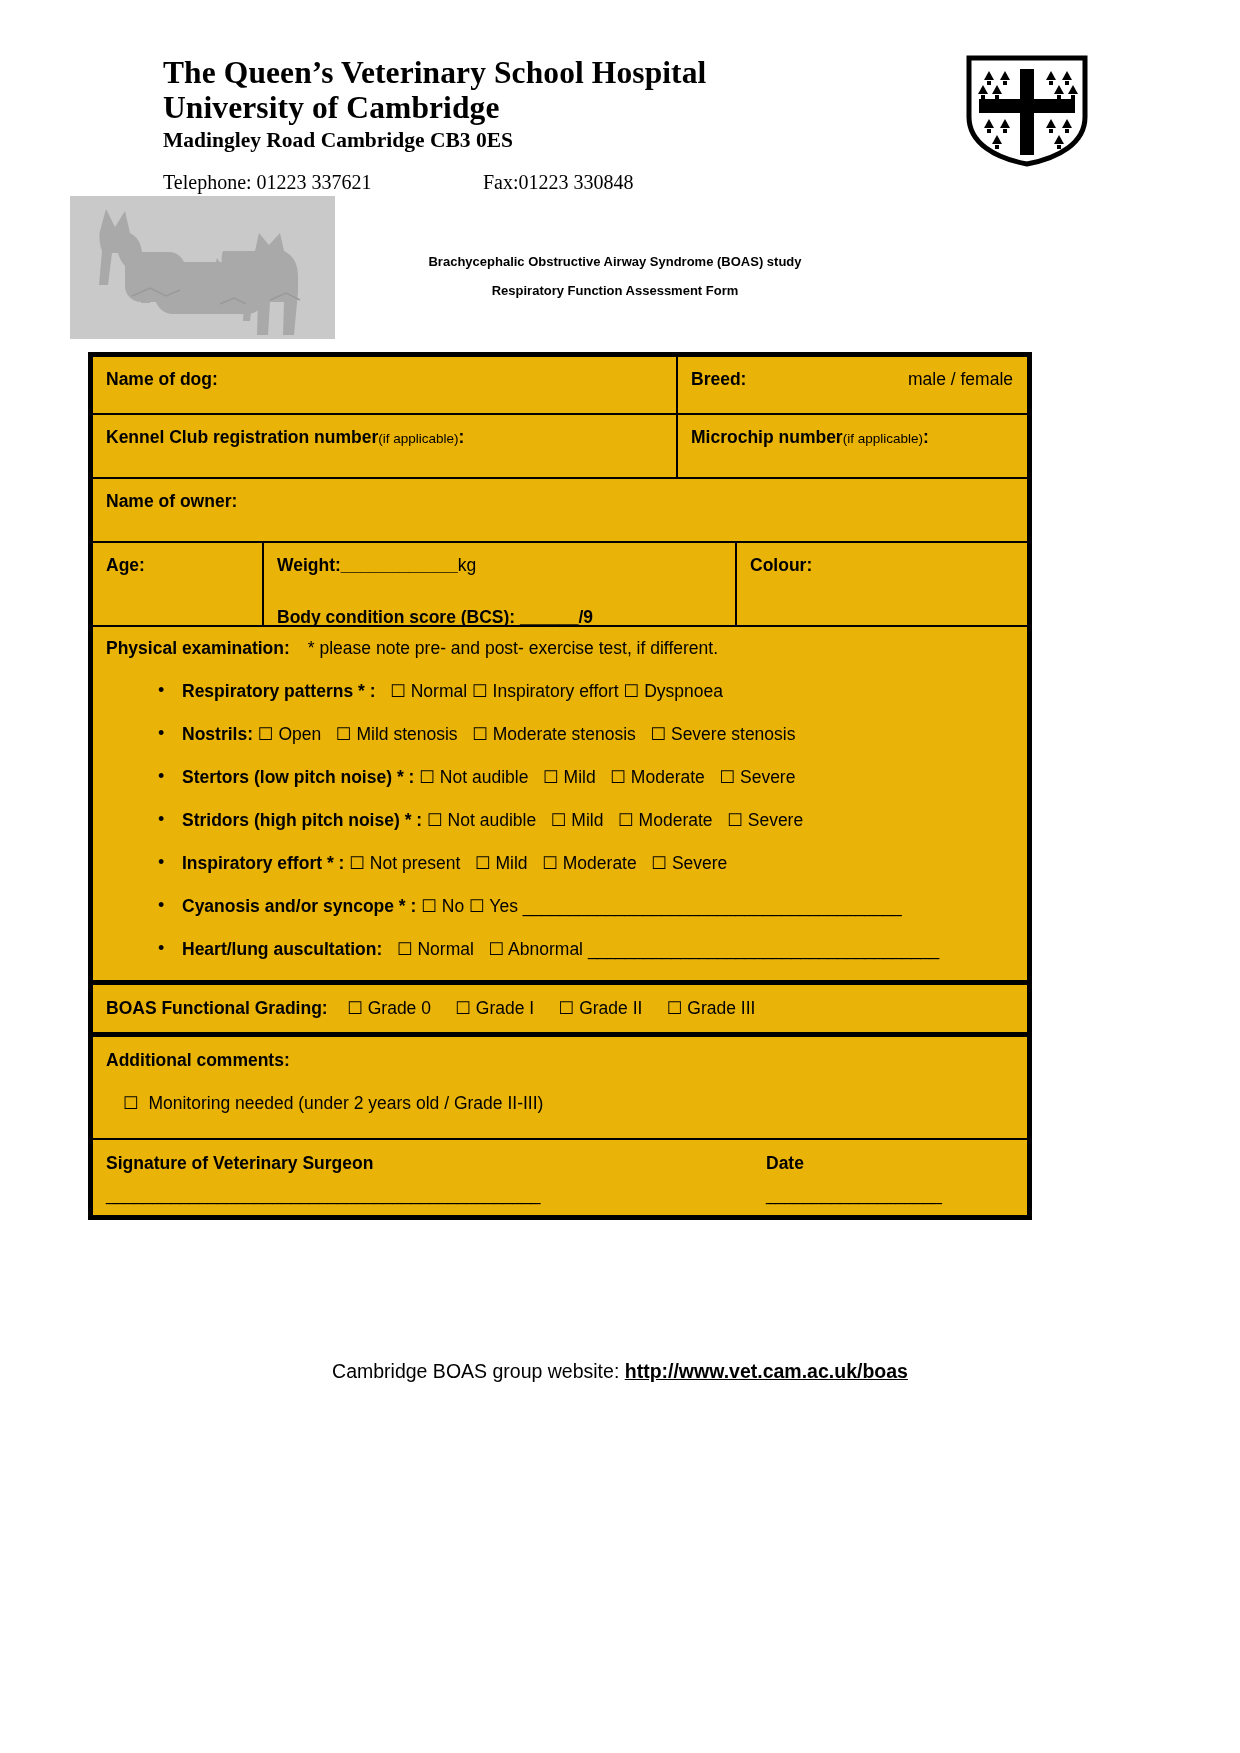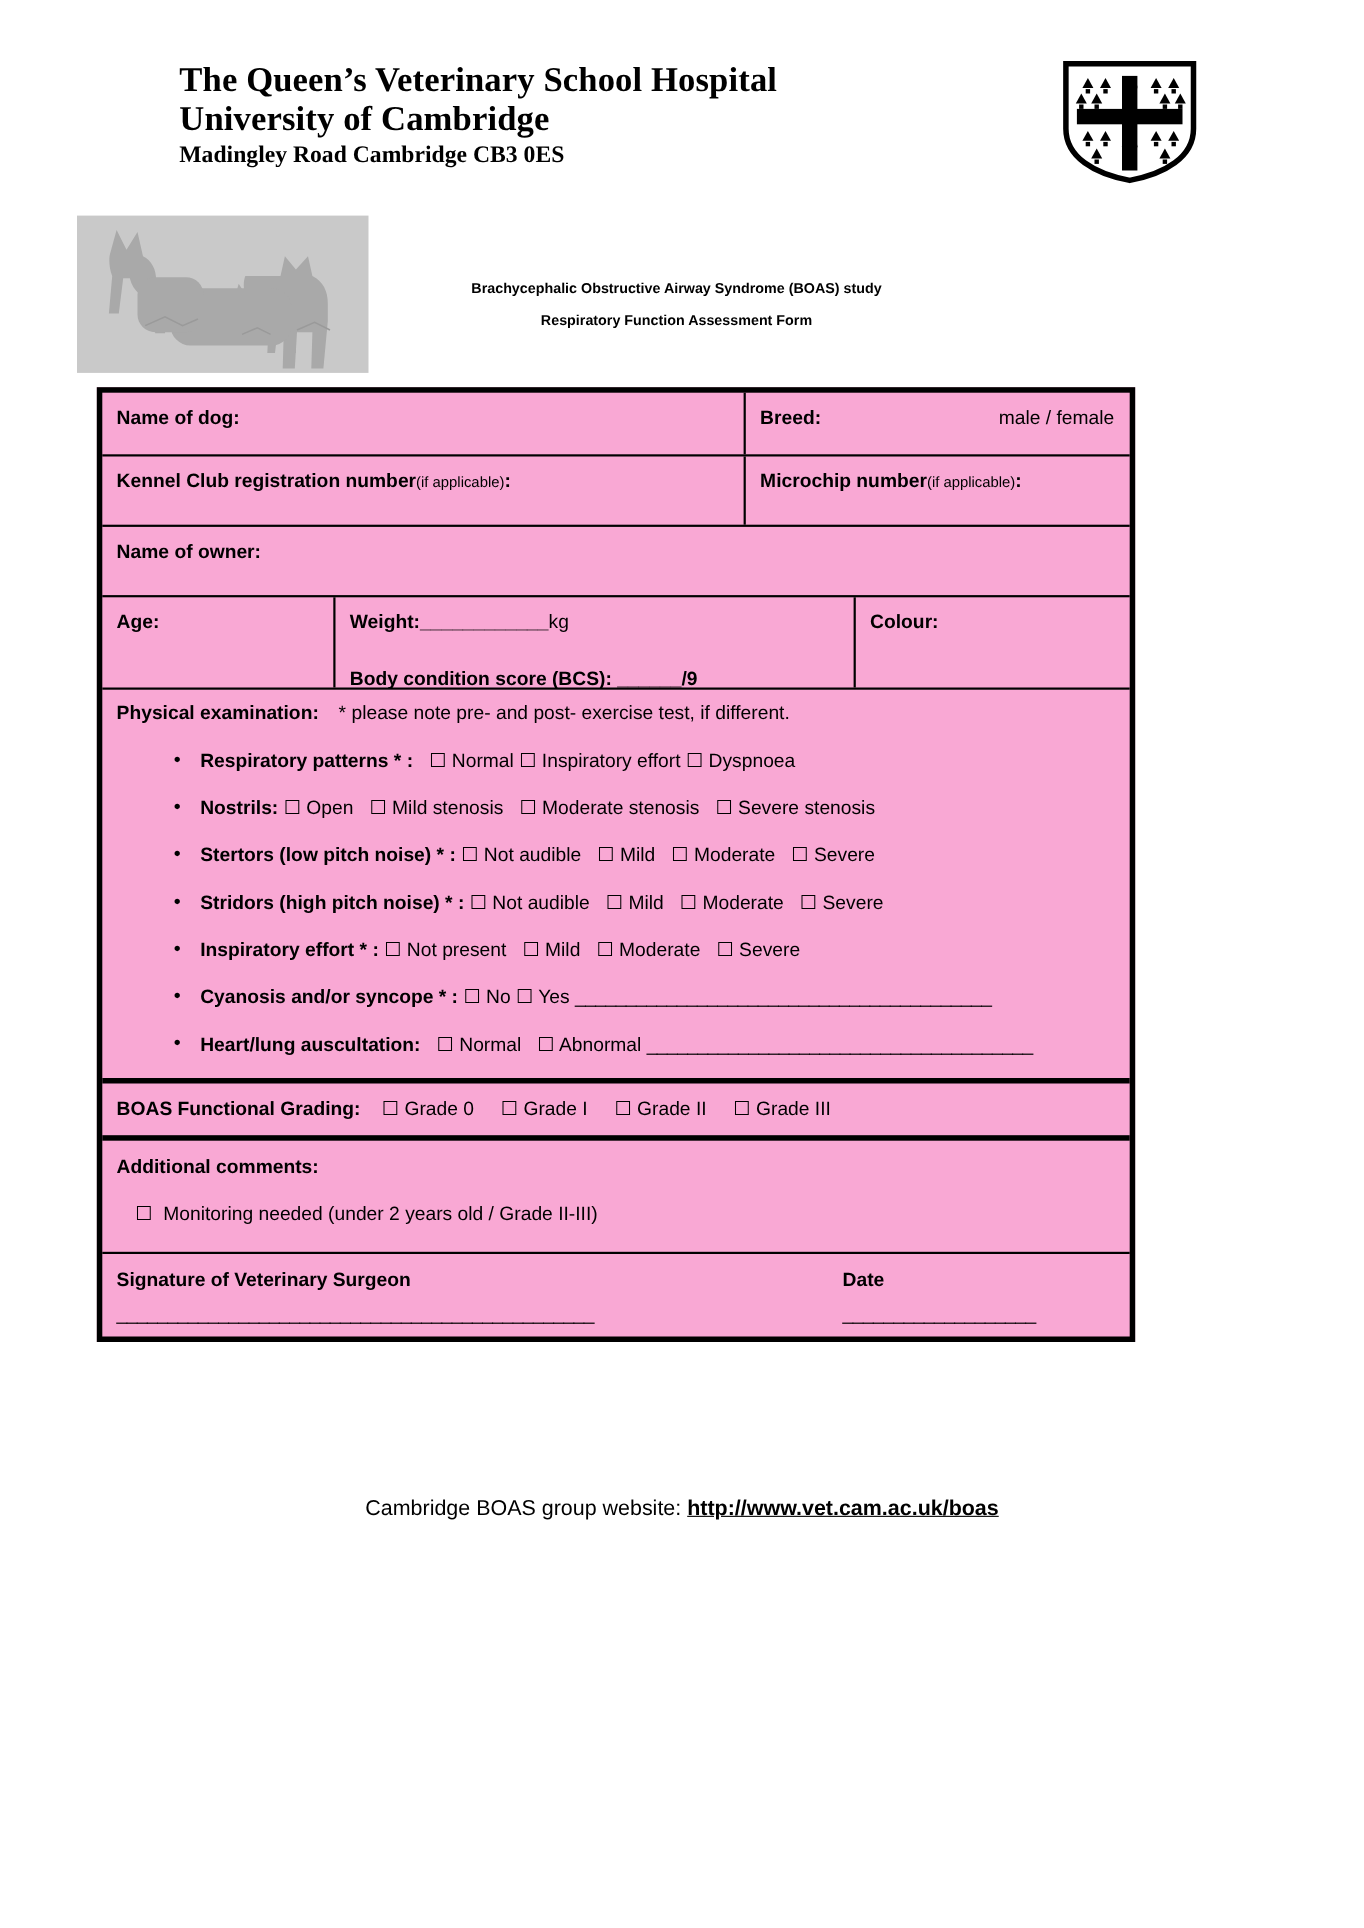--- a/index.html
+++ b/index.html
@@ -58,39 +58,39 @@
     line-height:29px;
     z-index:5;
   }
 
   
   .form {
     position:absolute; left:88px; top:352px;
     width:944px;
     border:5px solid #000;
     box-sizing:border-box;
-    background:#f9a8d4;
+    background:#eab308;
   }
   .row { display:flex; border-bottom:2px solid #000; }
   .cell { padding:12px 0 0 13px; box-sizing:border-box; position:relative; }
   .cell.bordered-r { border-right:2px solid #000; }
 
   .lbl { font-weight:bold; font-size:17.5px; }
   .lbl-sm { font-weight:normal; font-size:13.5px; }
   .plain { font-weight:normal; font-size:17.5px; }
 
   
   .r-name { height:56px; }
   .r-kc   { height:62px; }
   .r-owner{ height:62px; }
   .r-age  { height:82px; }
 
   .c-left  { width:585px; }
   .c-right { flex:1; }
-  .c-age   { width:212px; }
+  .c-age   { width:171px; }
   .c-weight{ width:473px; }
   .c-colour{ flex:1; }
 
   .sex { position:absolute; right:14px; top:12px; font-size:17.5px; }
 
   .weight-line { font-weight:bold; font-size:17.5px; }
   .weight-line .u { letter-spacing:0px; }
   .bcs-line { font-weight:bold; font-size:17.5px; margin-top:31px; }
 
   
@@ -150,20 +150,24 @@
 </style>
 </head>
 <body>
 
 <div class="page">
 
   <div class="letterhead">
     <div class="lh-line1">The Queen’s Veterinary School Hospital</div>
     <div class="lh-line2">University of Cambridge</div>
     <div class="lh-line3">Madingley Road  Cambridge  CB3 0ES</div>
+    <div class="lh-contact">
+      <span class="lh-tel">Telephone: 01223 337621</span>
+      <span>Fax:01223 330848</span>
+    </div>
   </div>
 
   <div class="crest">
     <svg width="128" height="112" viewBox="0 0 128 112">
       <path d="M6 3 H122 V62 C122 88 96 103 64 109 C32 103 6 88 6 62 Z" fill="#ffffff" stroke="#000000" stroke-width="5"></path>
       <g fill="#000000">
 
         <rect x="57" y="14" width="14" height="86"></rect>
         <rect x="16" y="44" width="96" height="14"></rect>
 

